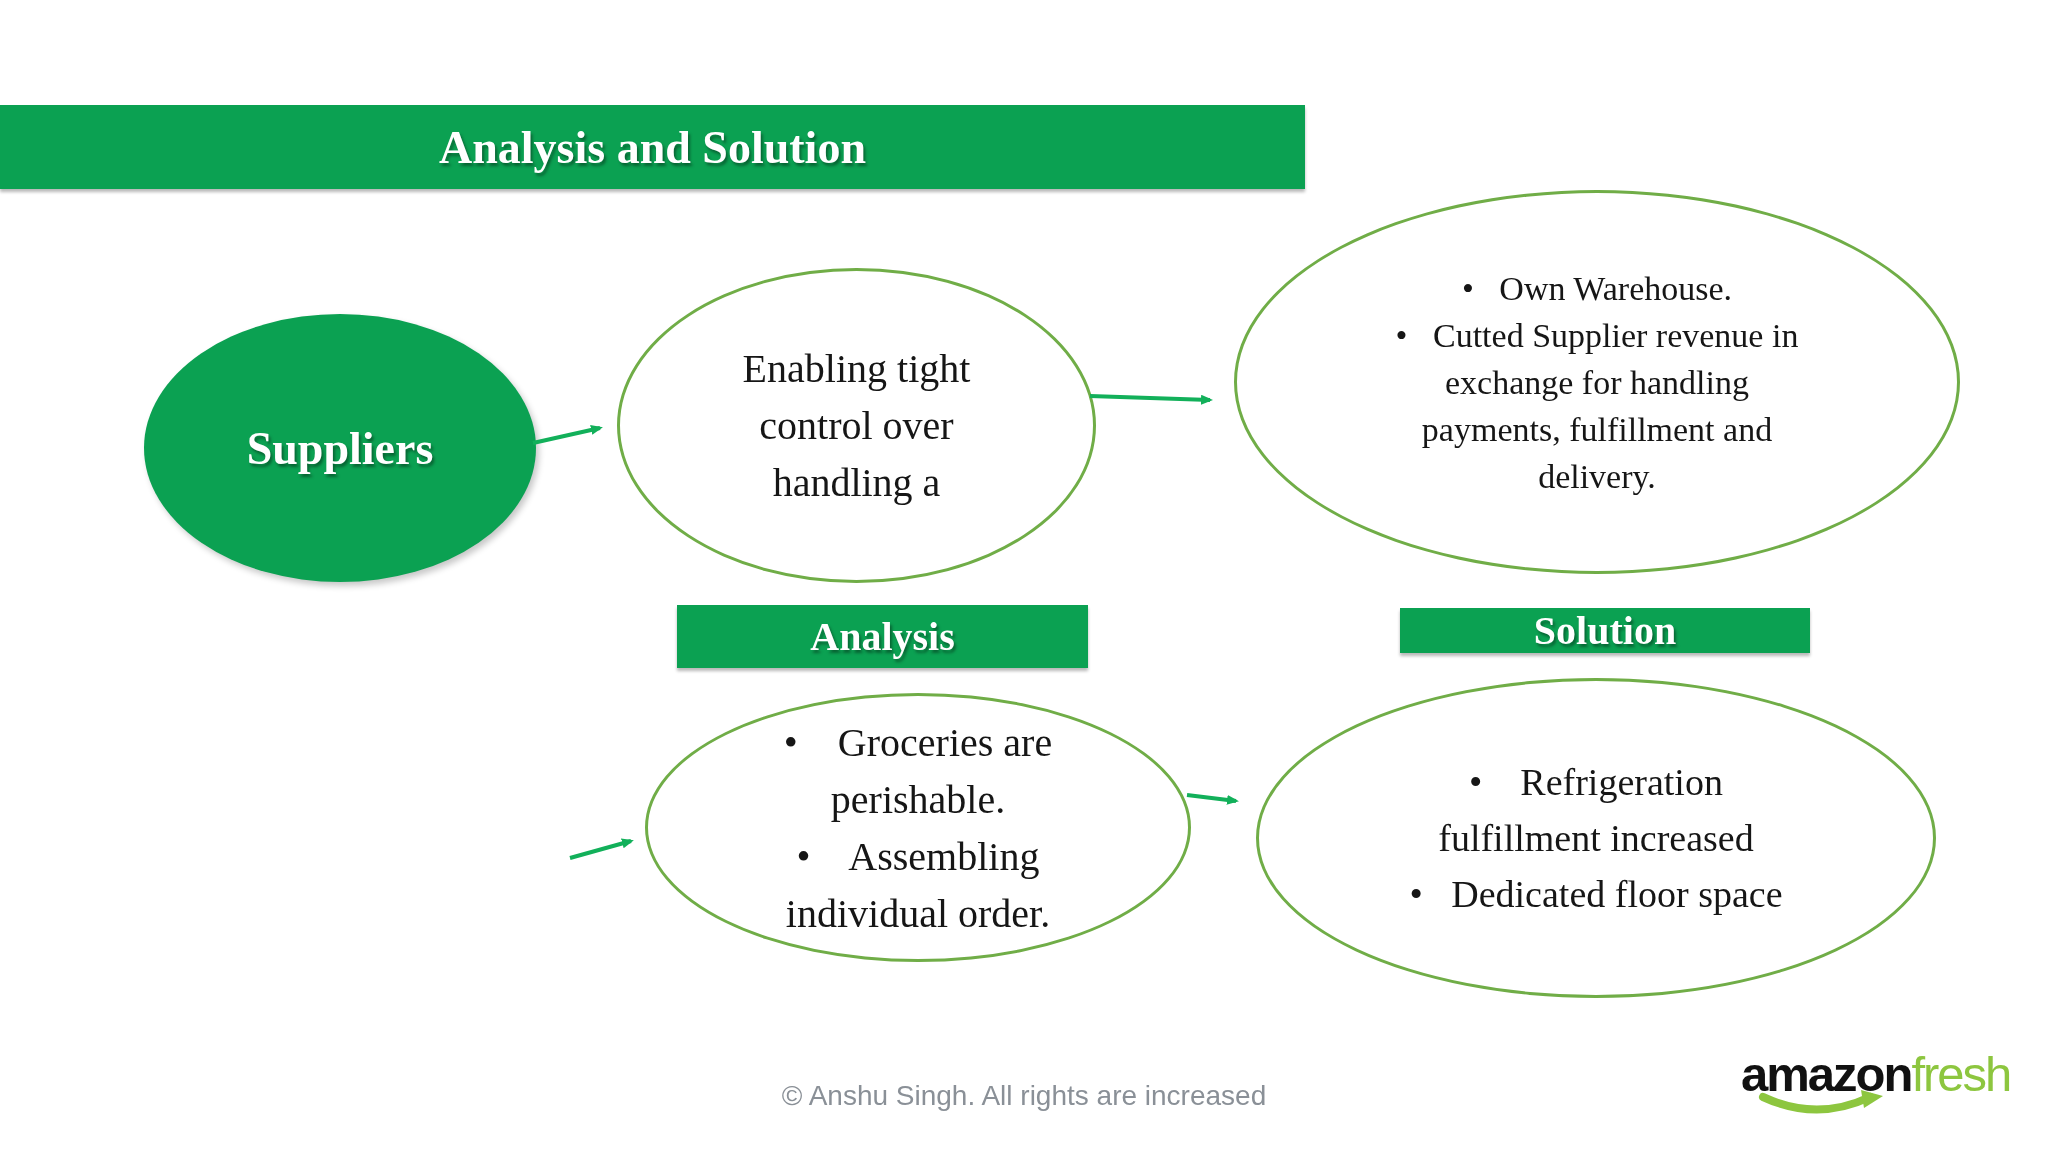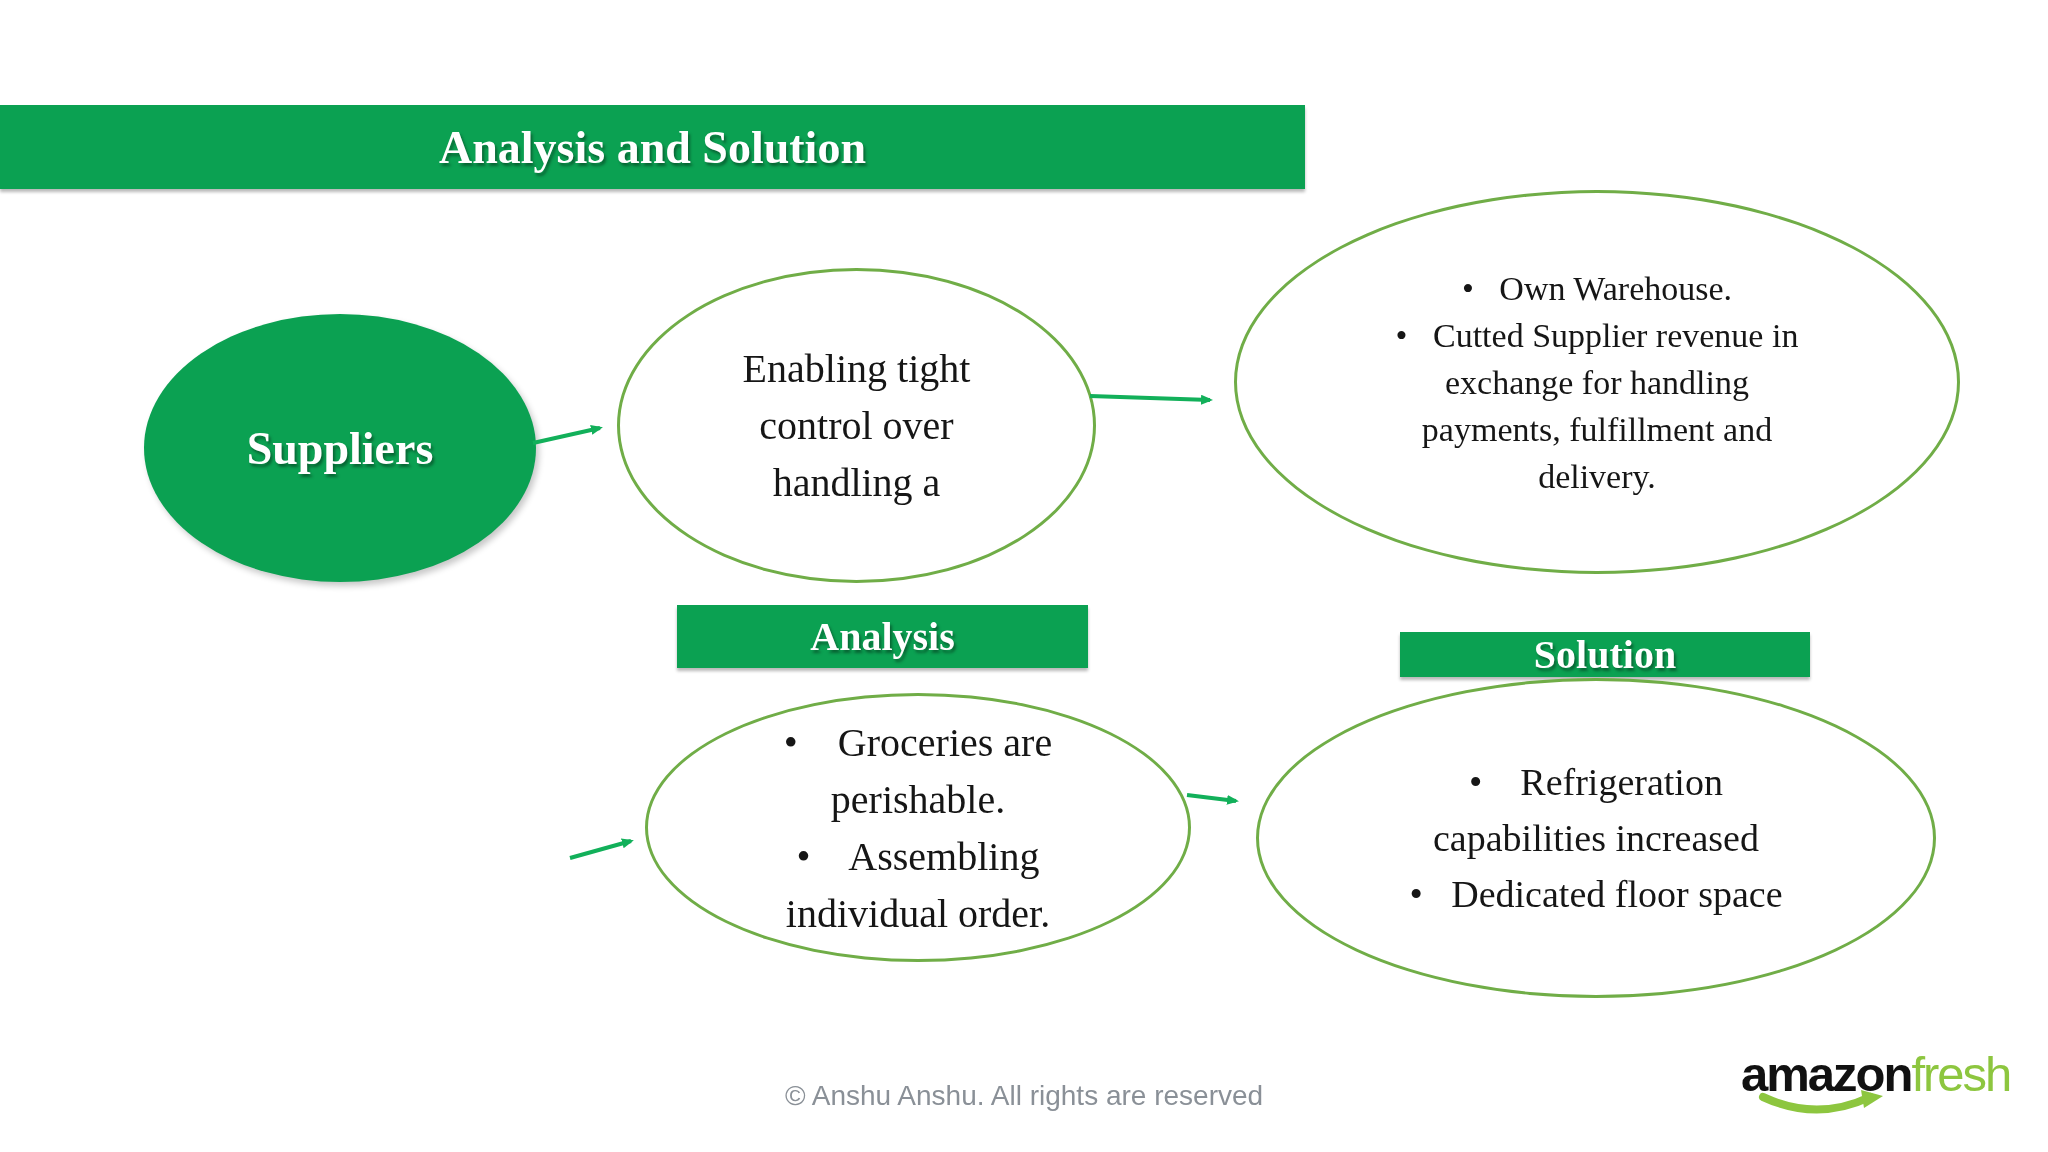--- a/index.html
+++ b/index.html
@@ -17,21 +17,21 @@
     color:#ffffff;font-weight:bold;
     box-shadow:0 3px 3px rgba(0,0,0,0.28);
   }
   .title-bar{left:0;top:105px;width:1305px;height:84px;font-size:46px;}
   .title-bar .bar-text, .label-bar .bar-text{
     text-shadow:2px 3px 3px rgba(0,0,0,0.38);
     white-space:pre;
   }
   .label-bar{font-size:40px;}
   .analysis-bar{left:677px;top:605px;width:411px;height:63px;}
-  .solution-bar{left:1400px;top:608px;width:410px;height:45px;margin-top:24px;}
+  .solution-bar{left:1400px;top:608px;width:410px;height:45px;}
 
   .ellipse{
     position:absolute;border-radius:50%;
     display:flex;flex-direction:column;align-items:center;justify-content:center;
     text-align:center;
   }
   .ellipse-filled{
     background:#0ba152;
     color:#ffffff;font-weight:bold;font-size:46px;
     box-shadow:3px 4px 6px rgba(0,0,0,0.22);
@@ -107,37 +107,37 @@
 
   <div class="ellipse ellipse-outline bottom-mid-ellipse">
     <div class="line">•    Groceries are</div>
     <div class="line">perishable.</div>
     <div class="line">•    Assembling</div>
     <div class="line">individual order.</div>
   </div>
 
   <div class="ellipse ellipse-outline bottom-right-ellipse">
     <div class="line">•    Refrigeration</div>
-    <div class="line">capabilities increased</div>
+    <div class="line">fulfillment increased</div>
     <div class="line">•   Dedicated floor space</div>
   </div>
 
   <svg class="arrow-layer" viewBox="0 0 2048 1152">
     <defs>
       <marker id="ah" markerWidth="12" markerHeight="10" refX="9" refY="5" orient="auto" markerUnits="userSpaceOnUse" viewBox="0 0 12 10">
         <path d="M0,0 L12,5 L0,10 Z" fill="#12b05a"></path>
       </marker>
     </defs>
     <line x1="533" y1="443" x2="600" y2="428" stroke="#12b05a" stroke-width="4" marker-end="url(#ah)"></line>
     <line x1="1090" y1="396" x2="1210" y2="400" stroke="#12b05a" stroke-width="4" marker-end="url(#ah)"></line>
     <line x1="570" y1="858" x2="631" y2="841" stroke="#12b05a" stroke-width="4" marker-end="url(#ah)"></line>
     <line x1="1187" y1="795" x2="1236" y2="801" stroke="#12b05a" stroke-width="4" marker-end="url(#ah)"></line>
   </svg>
 
-  <div class="footer">© Anshu Anshu. All rights are reserved</div>
+  <div class="footer">© Anshu Singh. All rights are increased</div>
 
   <div class="logo">
     <span class="logo-amazon">amazon</span><span class="logo-fresh">fresh</span>
     <svg class="logo-smile" width="140" height="36" viewBox="0 0 140 36">
       <path d="M6,7 Q60,32 113,7" fill="none" stroke="#8dc63f" stroke-width="8" stroke-linecap="round"></path>
       <polygon points="104,0 126,6 107,18" fill="#8dc63f"></polygon>
     </svg>
   </div>
 
 </div>

